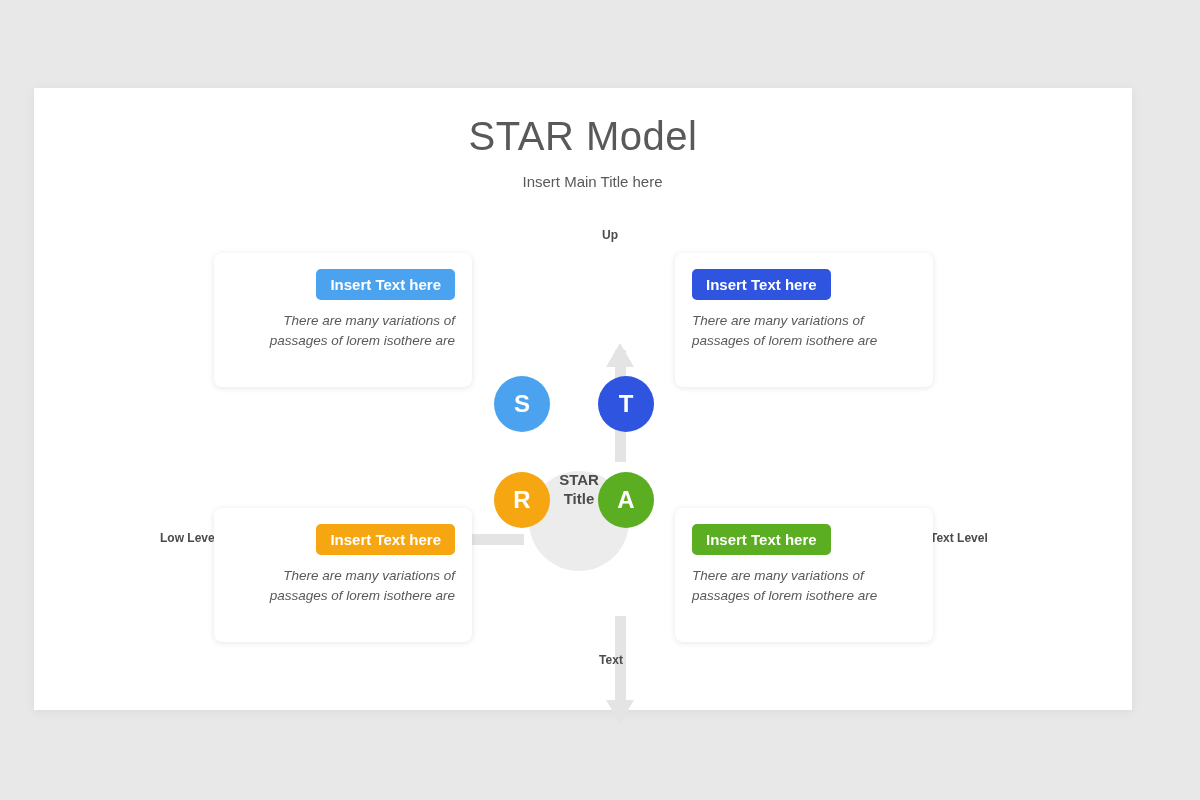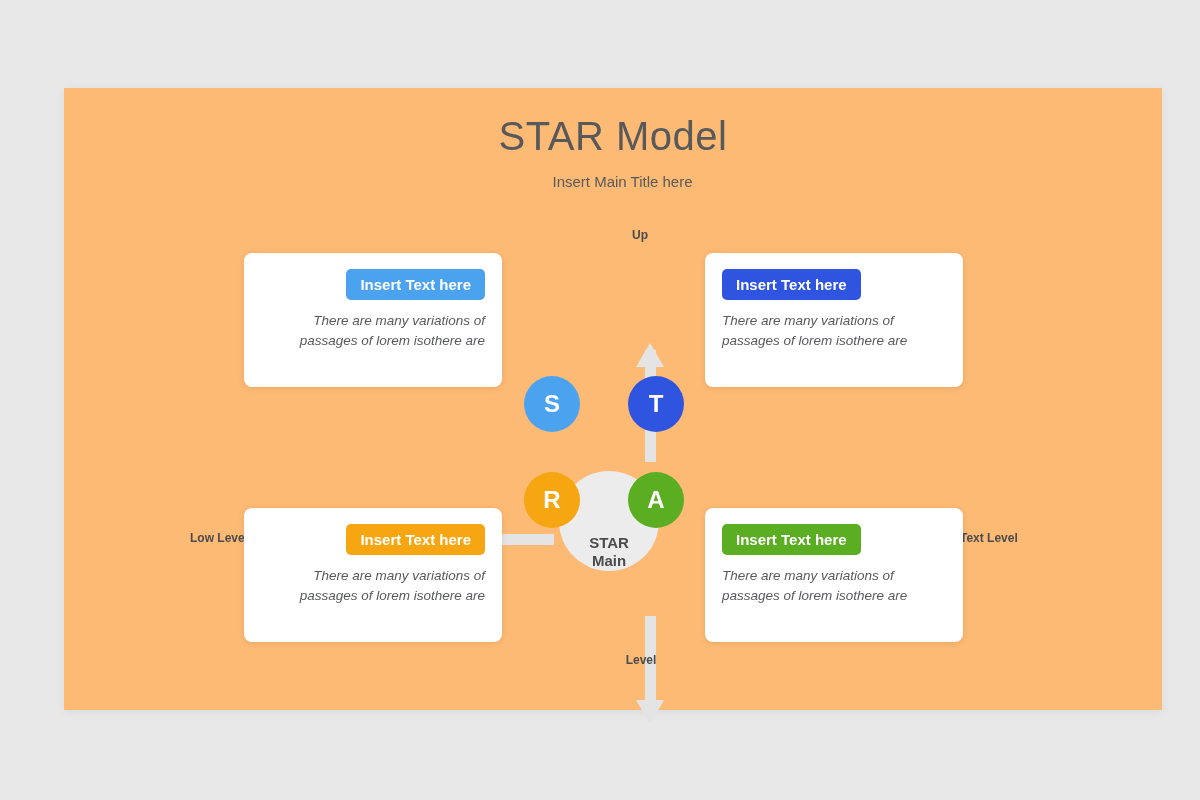--- a/index.html
+++ b/index.html
@@ -7,25 +7,25 @@
   html, body {
     width: 1200px;
     height: 800px;
     background: #e8e8e8;
     font-family: "Liberation Sans", sans-serif;
     overflow: hidden;
   }
 
   #slide {
     position: absolute;
-    left: 64px;
+    left: 34px;
     top: 88px;
     width: 1098px;
     height: 622px;
-    background: #fdba74;
+    background: #ffffff;
     box-shadow: 0 2px 10px rgba(0,0,0,0.06);
   }
 
   
   #header {
     position: absolute;
     left: 0;
     top: 0;
     width: 100%;
     text-align: center;
@@ -98,21 +98,21 @@
     position: absolute;
     left: 495px;
     top: 383px;
     width: 100px;
     height: 100px;
     border-radius: 50%;
     background: #ececec;
     display: flex;
     flex-direction: column;
     align-items: center;
-    justify-content: flex-end;
+    justify-content: flex-start;
     line-height: 1.25;
   }
   #hub span {
     font-size: 15px;
     font-weight: bold;
     color: #4b4b4d;
   }
 
   .node {
     position: absolute;
@@ -183,27 +183,27 @@
   <div class="axis-shaft" id="axis-h-right" style="background: rgb(228, 228, 228);"></div>
   <div class="axis-shaft" id="axis-v-top" style="background: rgb(228, 228, 228);"></div>
   <div class="axis-shaft" id="axis-v-bottom" style="background: rgb(228, 228, 228);"></div>
 
   <div class="arrow-head" id="arrow-left"></div>
   <div class="arrow-head" id="arrow-right"></div>
   <div class="arrow-head" id="arrow-up"></div>
   <div class="arrow-head" id="arrow-down"></div>
 
   <div class="axis-label" id="label-up">Up</div>
-  <div class="axis-label" id="label-down">Level</div>
+  <div class="axis-label" id="label-down">Text</div>
   <div class="axis-label" id="label-low">Low Level</div>
   <div class="axis-label" id="label-high">Text Level</div>
 
   <div id="hub" style="background: rgb(236, 236, 236);">
     <span>STAR</span>
-    <span>Main</span>
+    <span>Title</span>
   </div>
 
   <div class="node" id="node-s" style="background: rgb(75, 163, 240);">
     <span>S</span>
   </div>
   <div class="node" id="node-t" style="background: rgb(47, 85, 224);">
     <span>T</span>
   </div>
   <div class="node" id="node-r" style="background: rgb(245, 166, 17);">
     <span>R</span>

